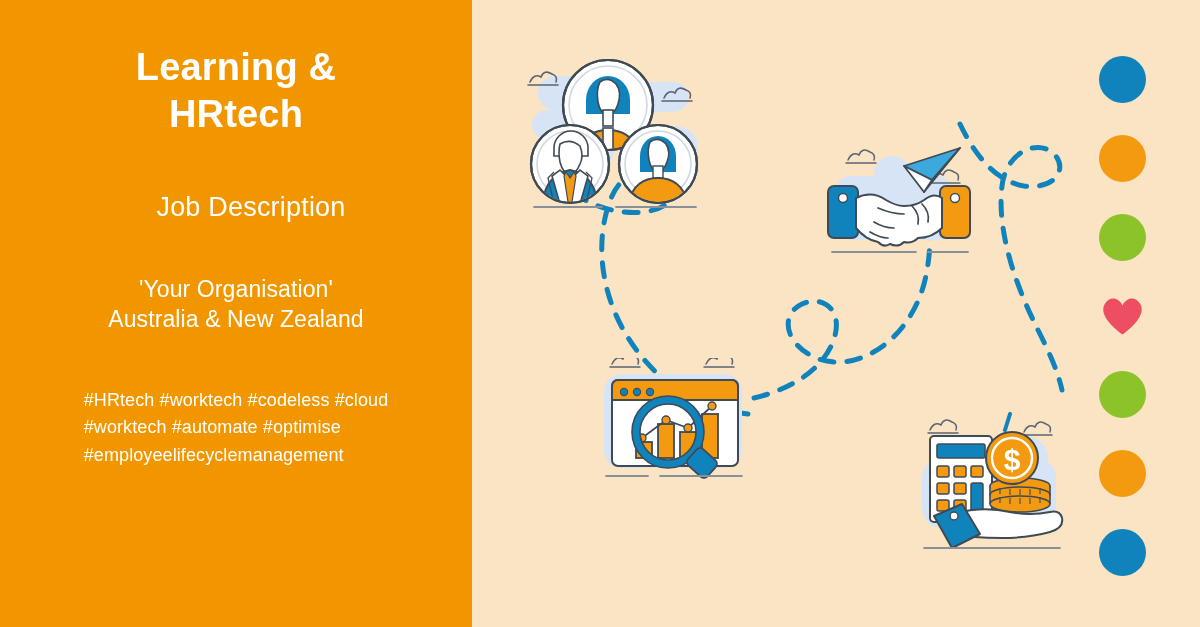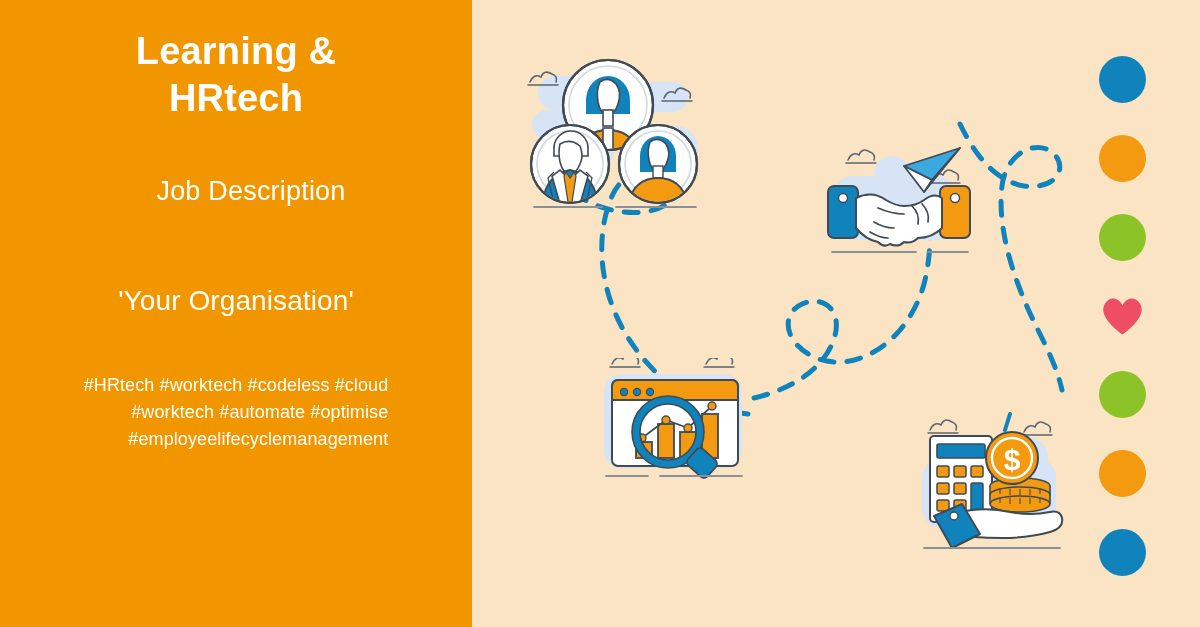--- a/index.html
+++ b/index.html
@@ -10,21 +10,21 @@
     overflow:hidden;
   }
   .canvas{position:relative;width:1200px;height:627px;overflow:hidden;background:#FBE4C4;}
 
   
   .left-panel{
     position:absolute;left:0;top:0;width:472px;height:627px;
     background:#F29600;
     display:flex;flex-direction:column;align-items:center;
     box-sizing:border-box;
-    padding-top:28px;
+    padding-top:44px;
   }
   .job-title{
     color:#ffffff;
     font-size:38px;
     font-weight:bold;
     line-height:1.24;
     text-align:center;
     letter-spacing:.2px;
     width:380px;
     margin:0;
@@ -33,32 +33,32 @@
     color:#ffffff;
     font-size:27px;
     font-weight:normal;
     text-align:center;
     margin-top:54px;
     letter-spacing:.2px;
     margin-left:30px;
   }
   .org-block{
     color:#ffffff;
-    font-size:28px;
+    font-size:23px;
     font-weight:normal;
     text-align:center;
     line-height:1.3;
-    margin-top:76px;
+    margin-top:52px;
     letter-spacing:.1px;
   }
   .tags-block{
     color:#ffffff;
     font-size:18px;
     font-weight:normal;
-    text-align:right;
+    text-align:left;
     line-height:1.52;
     margin-top:52px;
     letter-spacing:.1px;
   }
 
   
   .dot-column{
     position:absolute;
     left:1096px;top:56px;
     width:52px;height:520px;
@@ -85,20 +85,21 @@
 
     <div class="job-title">
       <div>Learning &amp;</div>
       <div>HRtech</div>
     </div>
 
     <div class="subtitle">Job Description</div>
 
     <div class="org-block">
       <div>'Your Organisation'</div>
+      <div>Australia &amp; New Zealand</div>
     </div>
 
     <div class="tags-block">
       <div>#HRtech #worktech #codeless #cloud</div>
       <div>#worktech #automate #optimise</div>
       <div>#employeelifecyclemanagement</div>
     </div>
   </div>
 
   <div class="illus">

